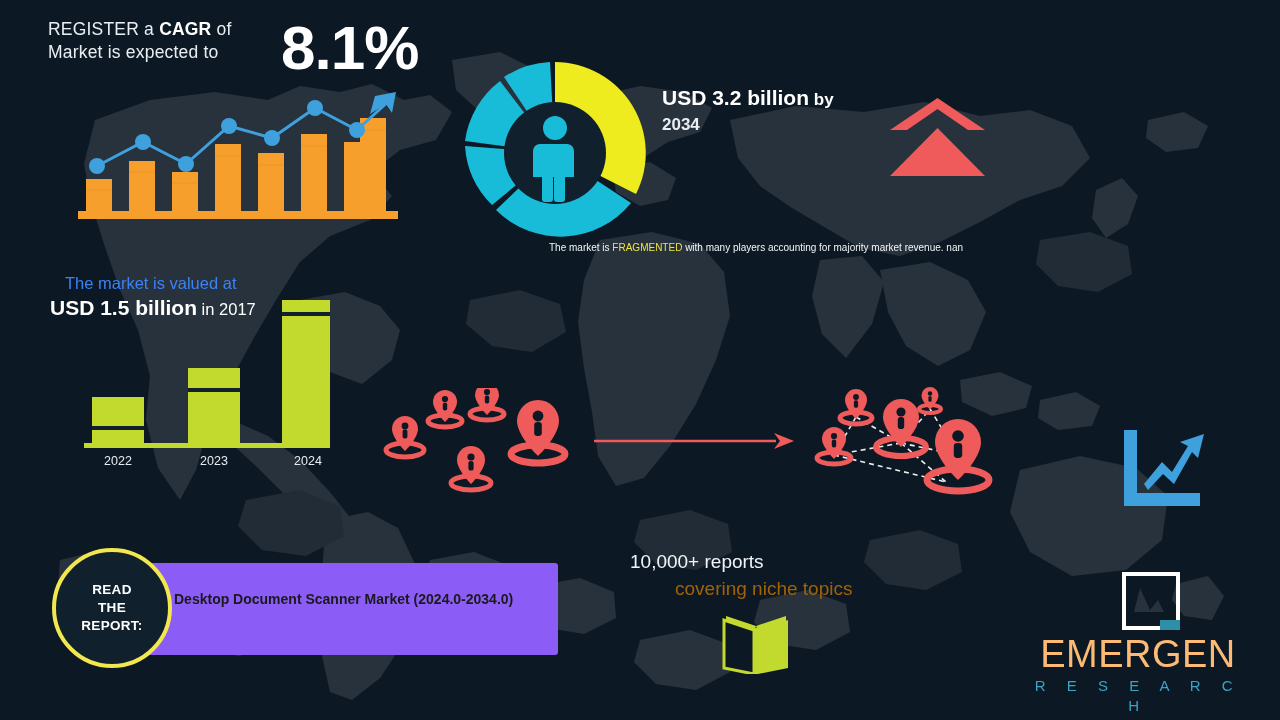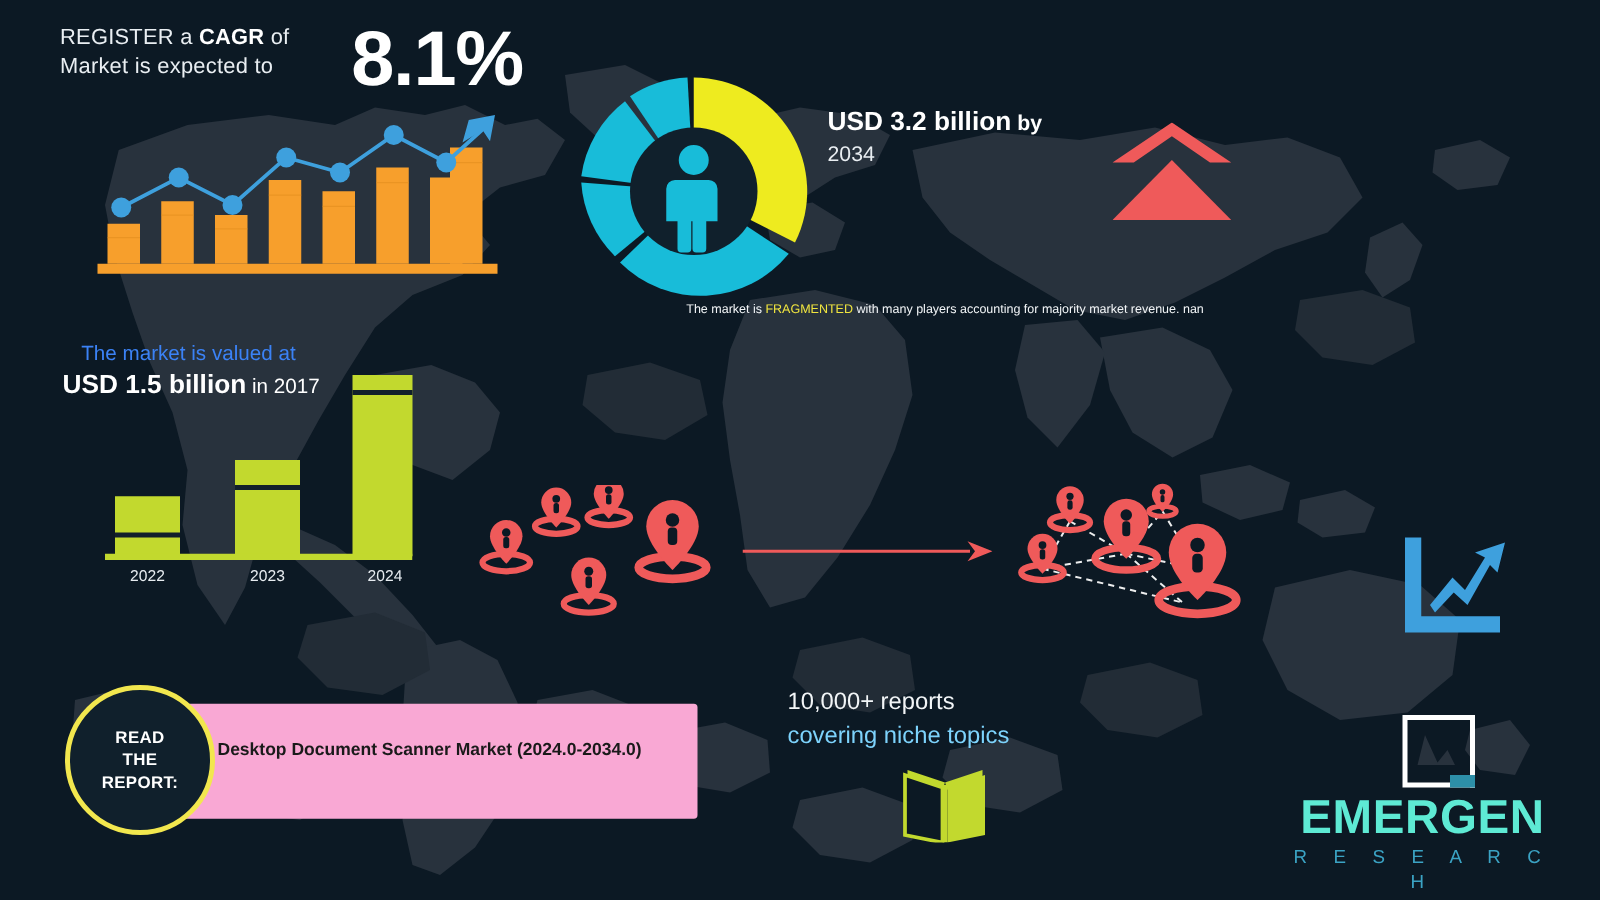--- a/index.html
+++ b/index.html
@@ -33,21 +33,21 @@
   #orange-chart{left:70px;top:80px;width:345px;height:150px;}
 
   
   #donut{left:460px;top:58px;width:190px;height:190px;}
 
   
   #forecast-block{left:662px;top:72px;width:230px;}
   #forecast-l1{font-size:17px;font-weight:300;color:#e9eef2;line-height:23px;}
   #forecast-value{font-size:21px;font-weight:700;color:#ffffff;line-height:28px;margin-top:12px;}
   #forecast-value .by{font-size:17px;font-weight:700;}
-  #forecast-year{font-size:17px;font-weight:400;color:#e9eef2;line-height:22px;}
+  #forecast-year{font-size:17px;font-weight:700;color:#e9eef2;line-height:22px;}
   #up-arrows{left:890px;top:98px;width:95px;height:78px;}
 
   
   #fragmented{left:533px;top:236px;width:680px;font-size:10px;line-height:24px;color:#f2f5f7;font-weight:400;margin-left:16px;}
   #fragmented .hl{color:#f0e53f;font-weight:400;}
 
   
   #valued-block{left:50px;top:272px;width:330px;}
   #valued-l1{font-size:16.5px;font-weight:300;color:#3b82f6;line-height:22px;margin-left:15px;}
   #valued-l2{font-size:21px;font-weight:700;color:#ffffff;line-height:28px;}
@@ -59,47 +59,47 @@
   #pins-left{left:383px;top:388px;width:195px;height:105px;}
   #pins-right{left:806px;top:385px;width:205px;height:120px;}
   #flow-arrow{left:594px;top:428px;width:200px;height:26px;}
 
   
   #growth-icon{left:1118px;top:424px;width:88px;height:88px;}
 
   
   #report-bar{
     left:128px;top:563px;width:430px;height:92px;
-    background:#f9a8d4;border-radius:3px;
+    background:#8b5cf6;border-radius:3px;
   }
   #report-title{
     position:absolute;left:46px;top:22px;width:340px;
     font-size:14px;font-weight:700;color:#1a1a1a;line-height:28px;
   }
   #report-circle{
     left:52px;top:548px;width:112px;height:112px;border-radius:50%;
     background:#10202c;border:4px solid #f2e74e;
     display:flex;align-items:center;justify-content:center;
   }
   #report-circle-label{
     text-align:center;font-size:13.5px;font-weight:700;color:#ffffff;line-height:18px;letter-spacing:.3px;
   }
 
   
   #reports-block{left:630px;top:548px;width:290px;}
   #reports-l1{font-size:19px;font-weight:400;color:#f2f5f7;line-height:27px;}
-  #reports-l2{font-size:19px;font-weight:400;color:#7dd3fc;line-height:27px;}
+  #reports-l2{font-size:19px;font-weight:400;color:#a16207;line-height:27px;margin-left:45px;}
   #book-icon{left:718px;top:612px;width:76px;height:62px;}
 
   
   #logo{left:1020px;top:570px;width:236px;height:132px;}
   #logo-mark{position:absolute;left:100px;top:0px;width:62px;height:62px;}
   #logo-name{
     position:absolute;left:0;top:62px;width:236px;text-align:center;
-    font-size:38px;font-weight:700;color:#5eead4;letter-spacing:.5px;line-height:44px;
+    font-size:38px;font-weight:400;color:#fdba74;letter-spacing:.5px;line-height:44px;
   }
   #logo-sub{
     position:absolute;left:0;top:106px;width:236px;text-align:center;
     font-size:15px;font-weight:400;color:#3ba3c4;letter-spacing:8.5px;line-height:20px;
   }
 </style>
 </head>
 <body>
 
 <div id="stage">

